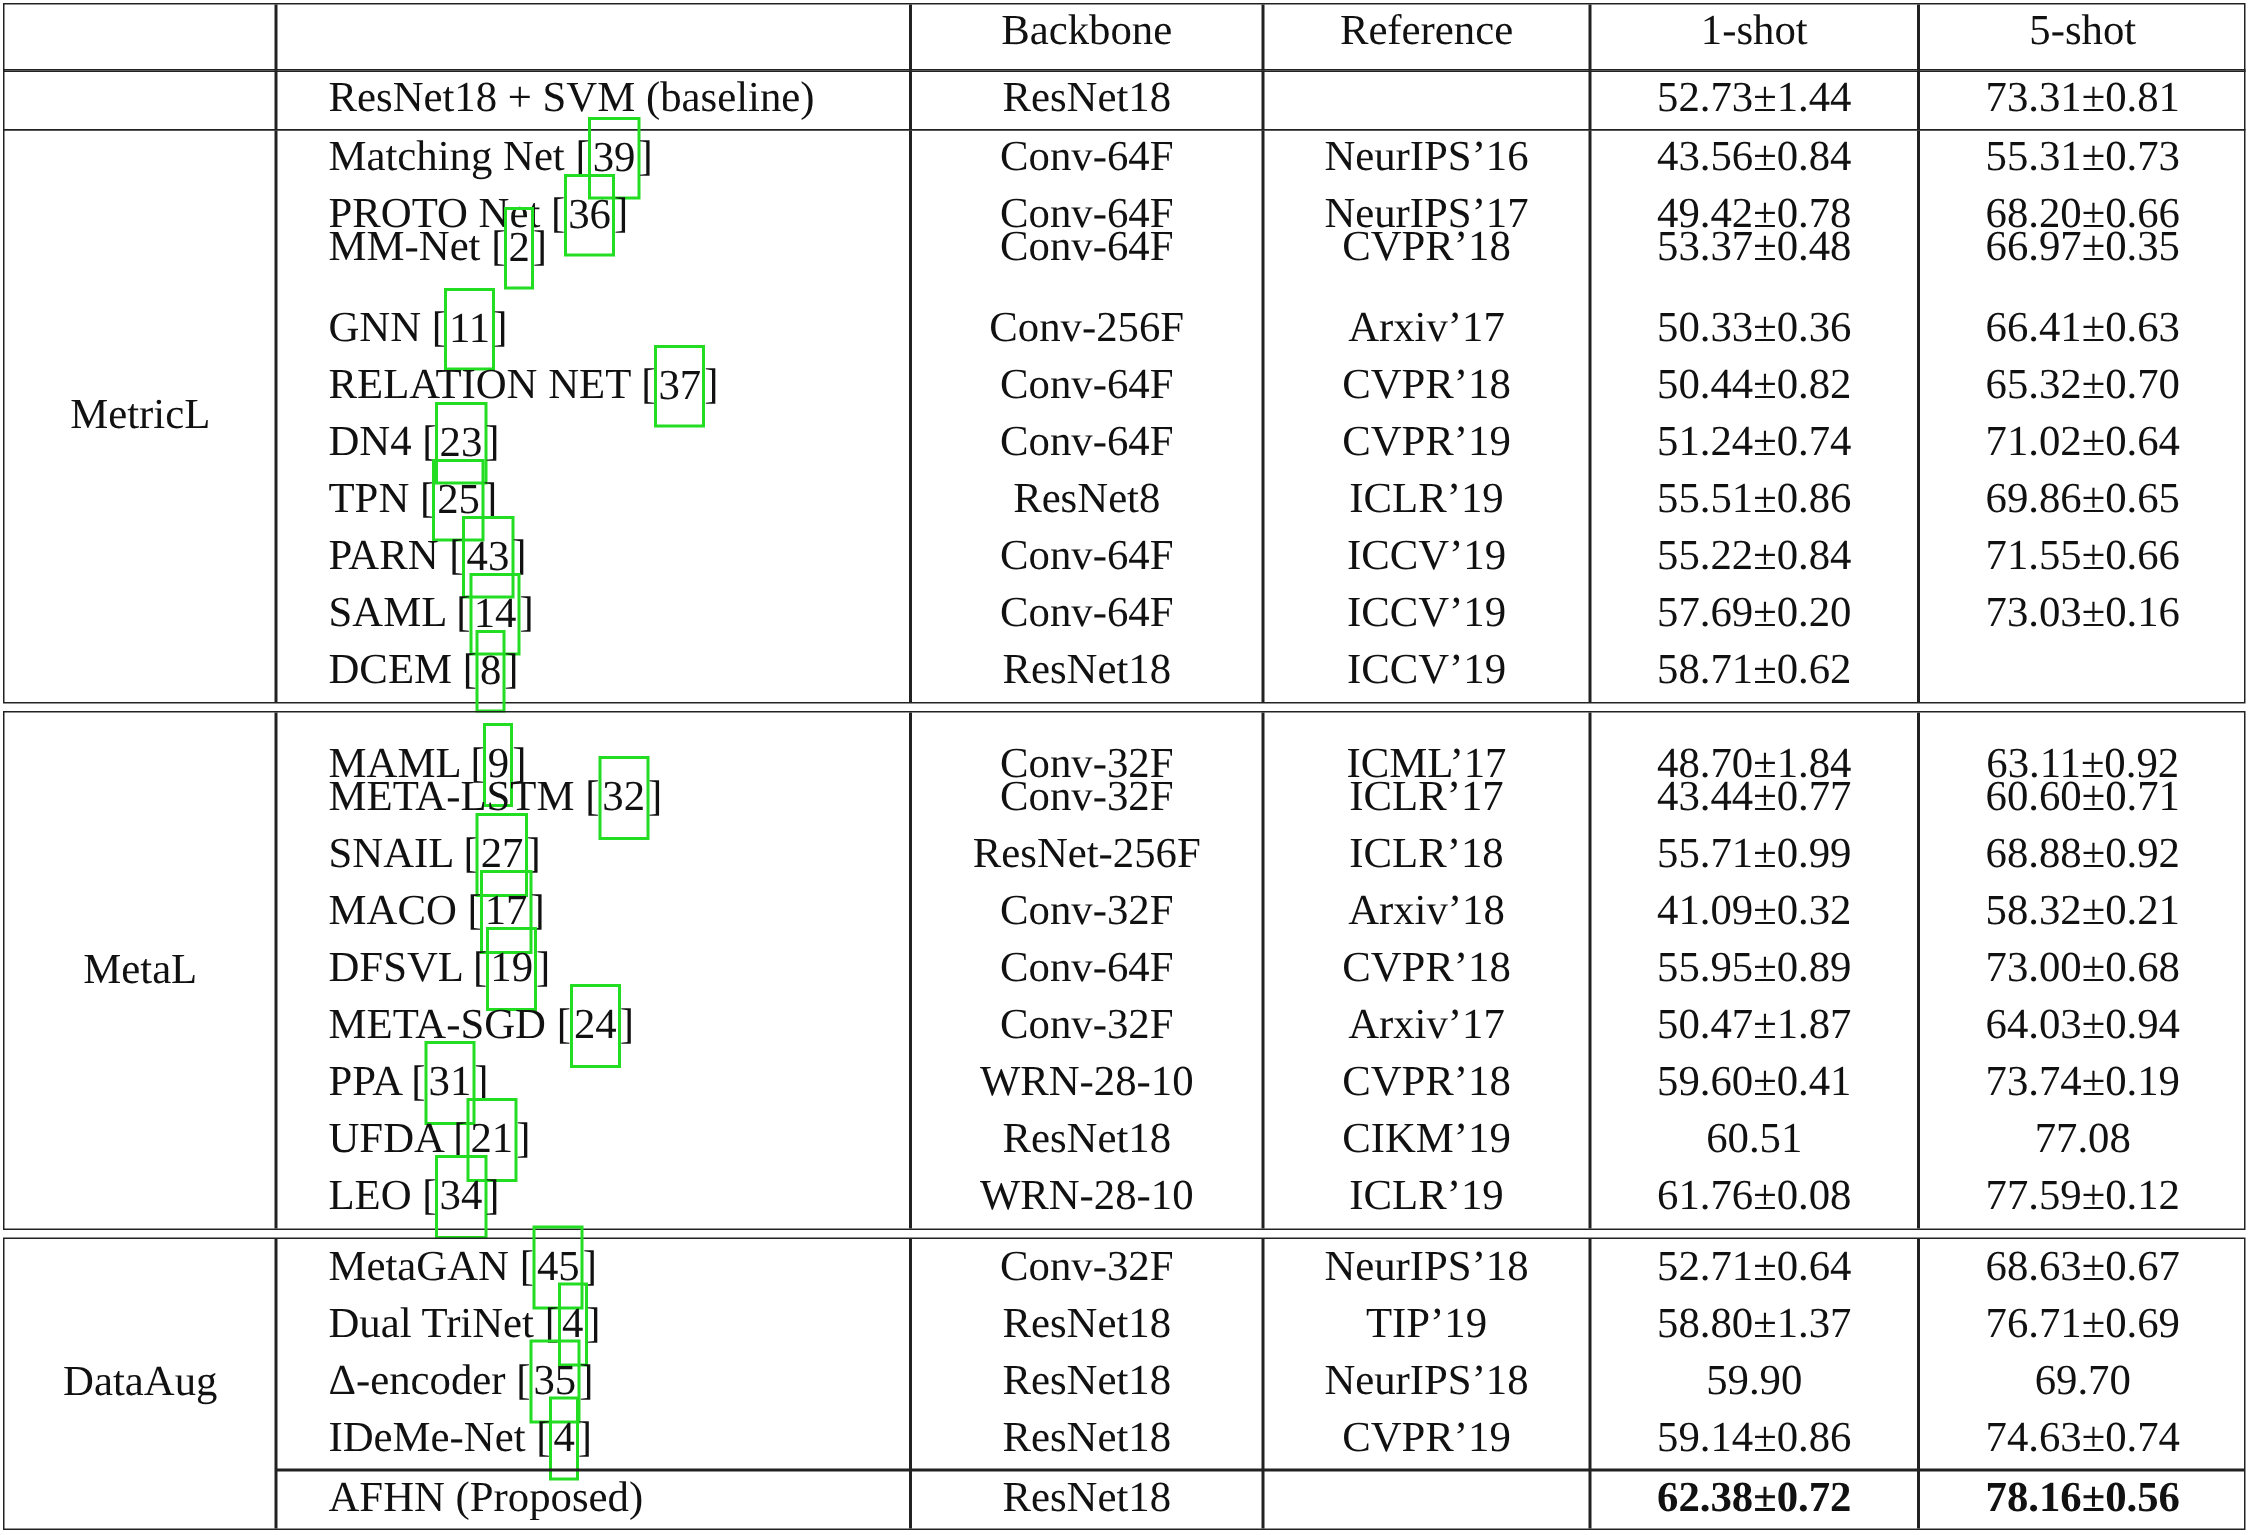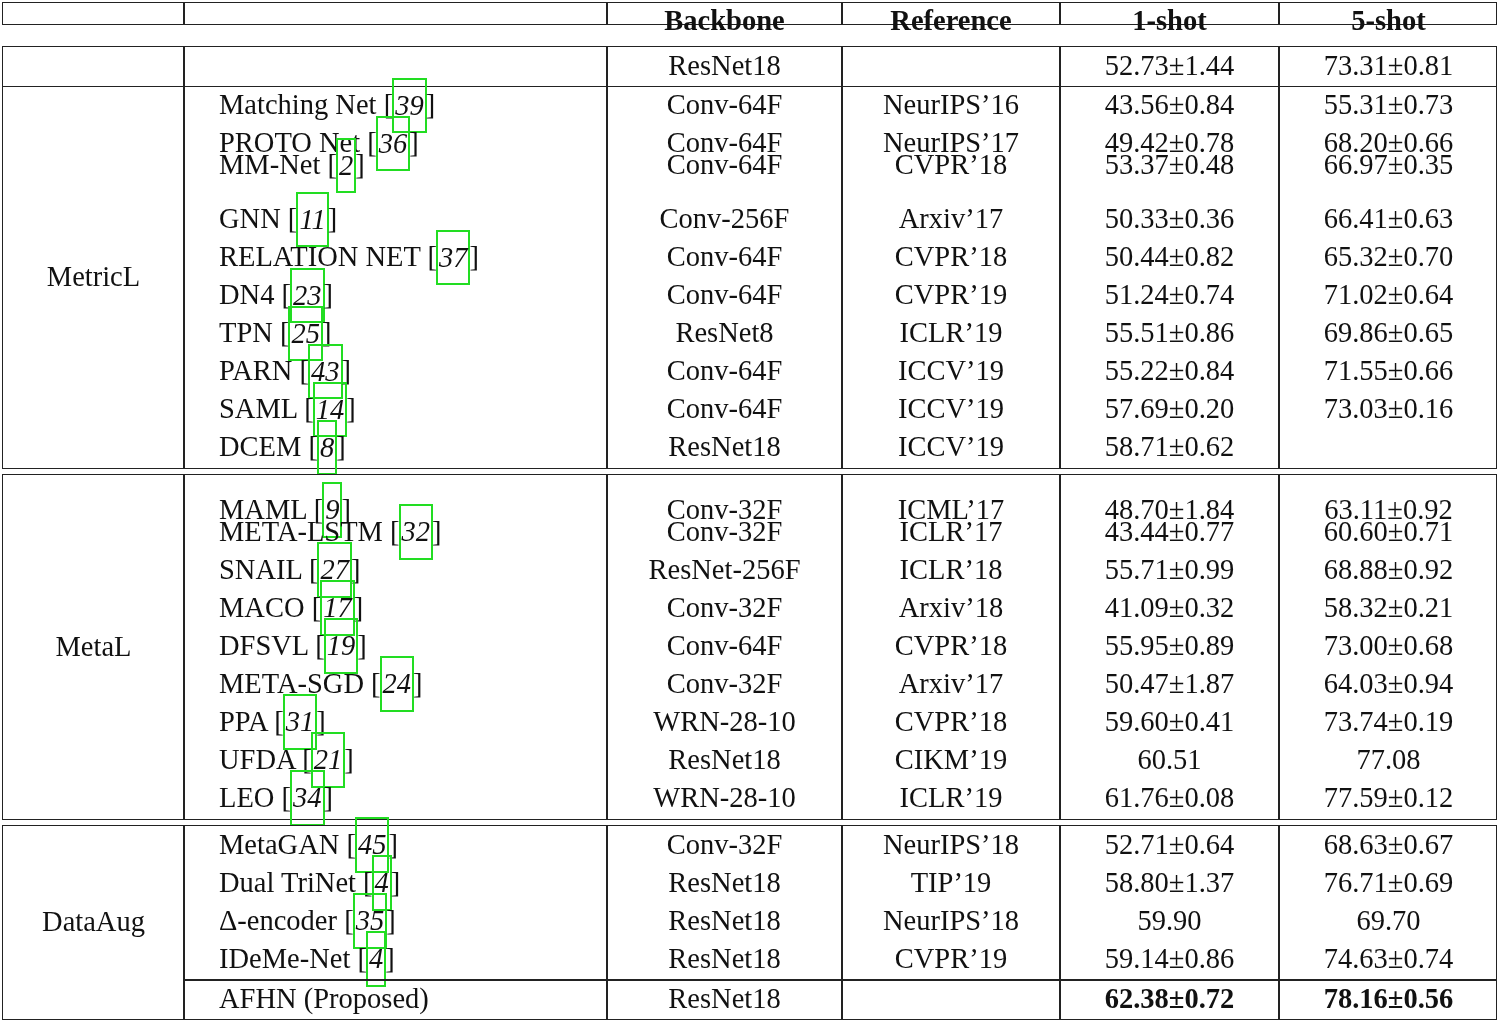--- a/index.html
+++ b/index.html
@@ -12,27 +12,27 @@
   .c-group { left:0; width:181px; justify-content:center; }
   .c-method { left:181px; width:423px; padding-left:35px; }
   .c-backbone { left:604px; width:235px; justify-content:center; }
   .c-ref { left:839px; width:218px; justify-content:center; }
   .c-one { left:1057px; width:219px; justify-content:center; }
   .c-five { left:1276px; width:219px; justify-content:center; }
   .vline { position:absolute; top:0; bottom:0; width:1.5px; background:#222; }
   .hline { position:absolute; left:181px; right:0; height:1.5px; background:#222; }
   .group-label { position:absolute; left:0; width:181px; display:flex; align-items:center;
                  justify-content:center; font-size:28.5px; }
-  .cite { display:inline-block; border:2.5px solid #22dd22; padding:12px 1px; line-height:0.95; margin:0 -1px;font-style:italic; }
+  .cite { display:inline-block; border:2.5px solid #22dd22; padding:12px 1px; line-height:0.95; margin:0 -1px; }
   .bold { font-weight:bold; }
 </style>
 </head>
 <body>
 
-<div class="tbl" style="top:2px;height:23px;font-weight:bold;">
+<div class="tbl" style="top:2px;height:46px;">
   <div class="vline" style="left:180px"></div>
   <div class="vline" style="left:603px"></div>
   <div class="vline" style="left:838px"></div>
   <div class="vline" style="left:1056px"></div>
   <div class="vline" style="left:1275px"></div>
   <div class="row" style="top:0;height:36px;">
     <div class="cell c-group"></div>
     <div class="cell c-method"></div>
     <div class="cell c-backbone">Backbone</div>
     <div class="cell c-ref">Reference</div>
@@ -42,20 +42,21 @@
 </div>
 
 <div class="tbl" style="top:46px;height:41px;">
   <div class="vline" style="left:180px"></div>
   <div class="vline" style="left:603px"></div>
   <div class="vline" style="left:838px"></div>
   <div class="vline" style="left:1056px"></div>
   <div class="vline" style="left:1275px"></div>
   <div class="row" style="top:0;">
     <div class="cell c-group"></div>
+    <div class="cell c-method">ResNet18 + SVM (baseline)</div>
     <div class="cell c-backbone">ResNet18</div>
     <div class="cell c-ref"></div>
     <div class="cell c-one">52.73±1.44</div>
     <div class="cell c-five">73.31±0.81</div>
   </div>
 </div>
 
 <div class="tbl" style="top:85.5px;height:383px;">
   <div class="vline" style="left:180px"></div>
   <div class="vline" style="left:603px"></div>

